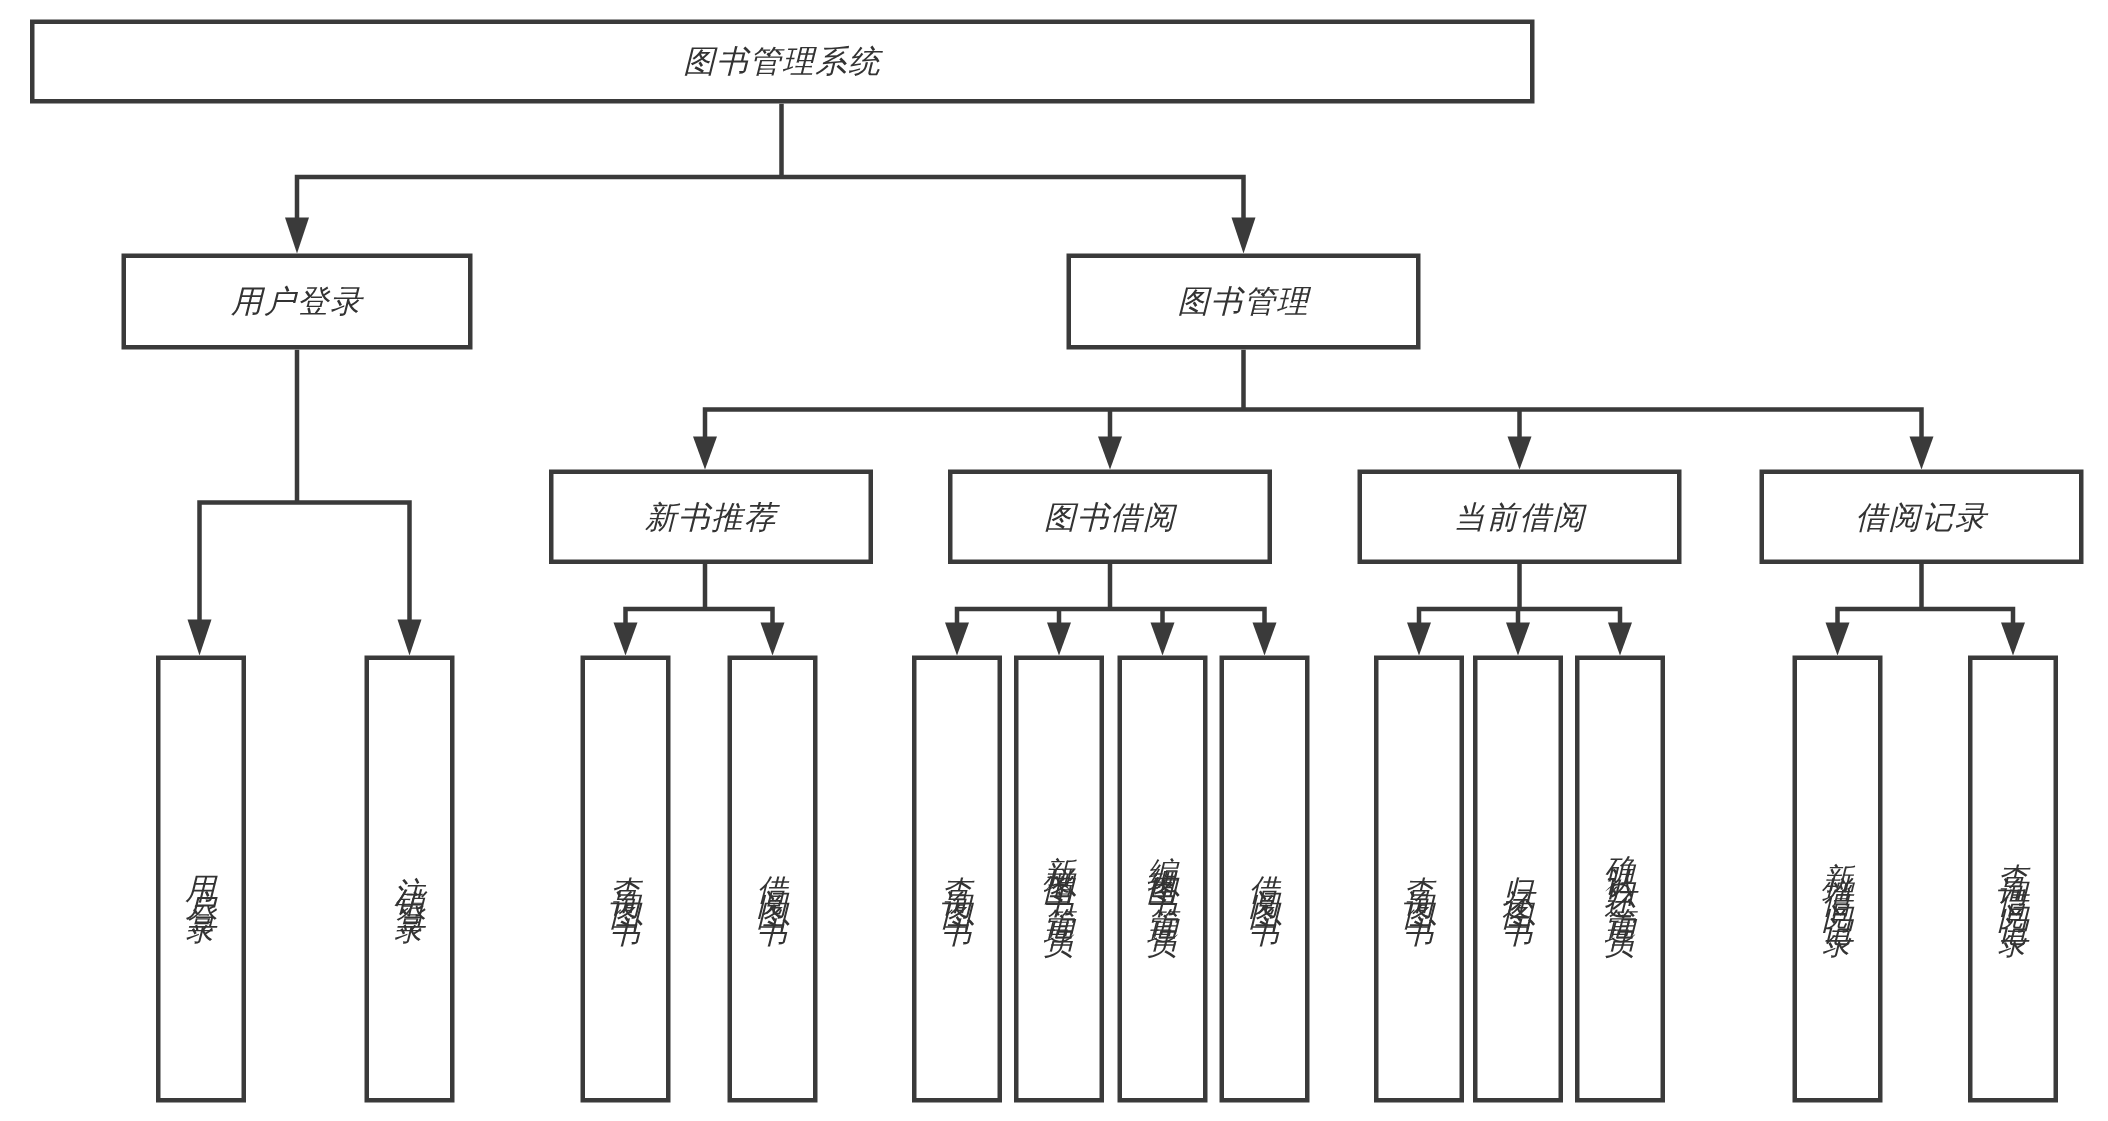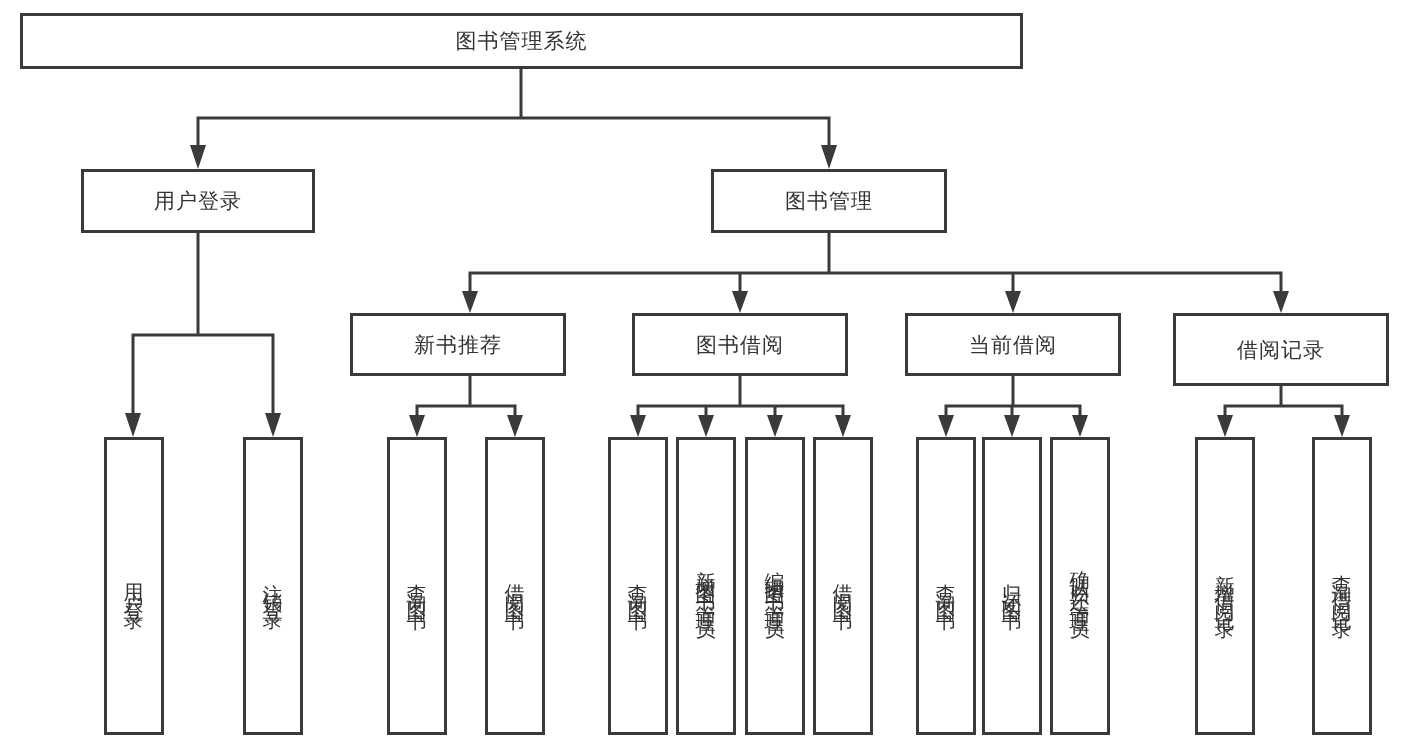--- a/index.html
+++ b/index.html
@@ -31,20 +31,21 @@
   }
   .node {
     position: absolute;
     border: 3px solid var(--line, #3a3a3a);
     background: #ffffff;
     color: var(--text, #333333);
     display: flex;
     align-items: center;
     justify-content: center;
     z-index: 2;
+    font-style: italic;
   }
   .hnode { font-size: 21px; letter-spacing: 1px; }
   .root-node { left: 20px; top: 13px; width: 1003px; height: 56px; }
   .vnode {
     top: 437px;
     width: 60px;
     height: 298px;
     font-size: 20px;
   }
   .vtext {
@@ -111,30 +112,30 @@
     <span>图书管理系统</span>
   </div>
 
   <div class="node hnode" style="left:81px; top:169px; width:234px; height:64px;">
     <span>用户登录</span>
   </div>
   <div class="node hnode" style="left:711px; top:169px; width:236px; height:64px;text-align:right;">
     <span>图书管理</span>
   </div>
 
-  <div class="node hnode" style="left:350px; top:313px; width:216px; height:63px;">
+  <div class="node hnode" style="left:366px; top:313px; width:216px; height:63px;">
     <span>新书推荐</span>
   </div>
   <div class="node hnode" style="left:632px; top:313px; width:216px; height:63px;">
     <span>图书借阅</span>
   </div>
   <div class="node hnode" style="left:905px; top:313px; width:216px; height:63px;">
     <span>当前借阅</span>
   </div>
-  <div class="node hnode" style="left:1173px; top:313px; width:216px; height:73px;">
+  <div class="node hnode" style="left:1173px; top:313px; width:216px; height:63px;">
     <span>借阅记录</span>
   </div>
 
   <div class="node vnode" style="left:104px;">
     <span class="vtext">用户登录</span>
   </div>
   <div class="node vnode" style="left:243px;">
     <span class="vtext">注销登录</span>
   </div>
 

